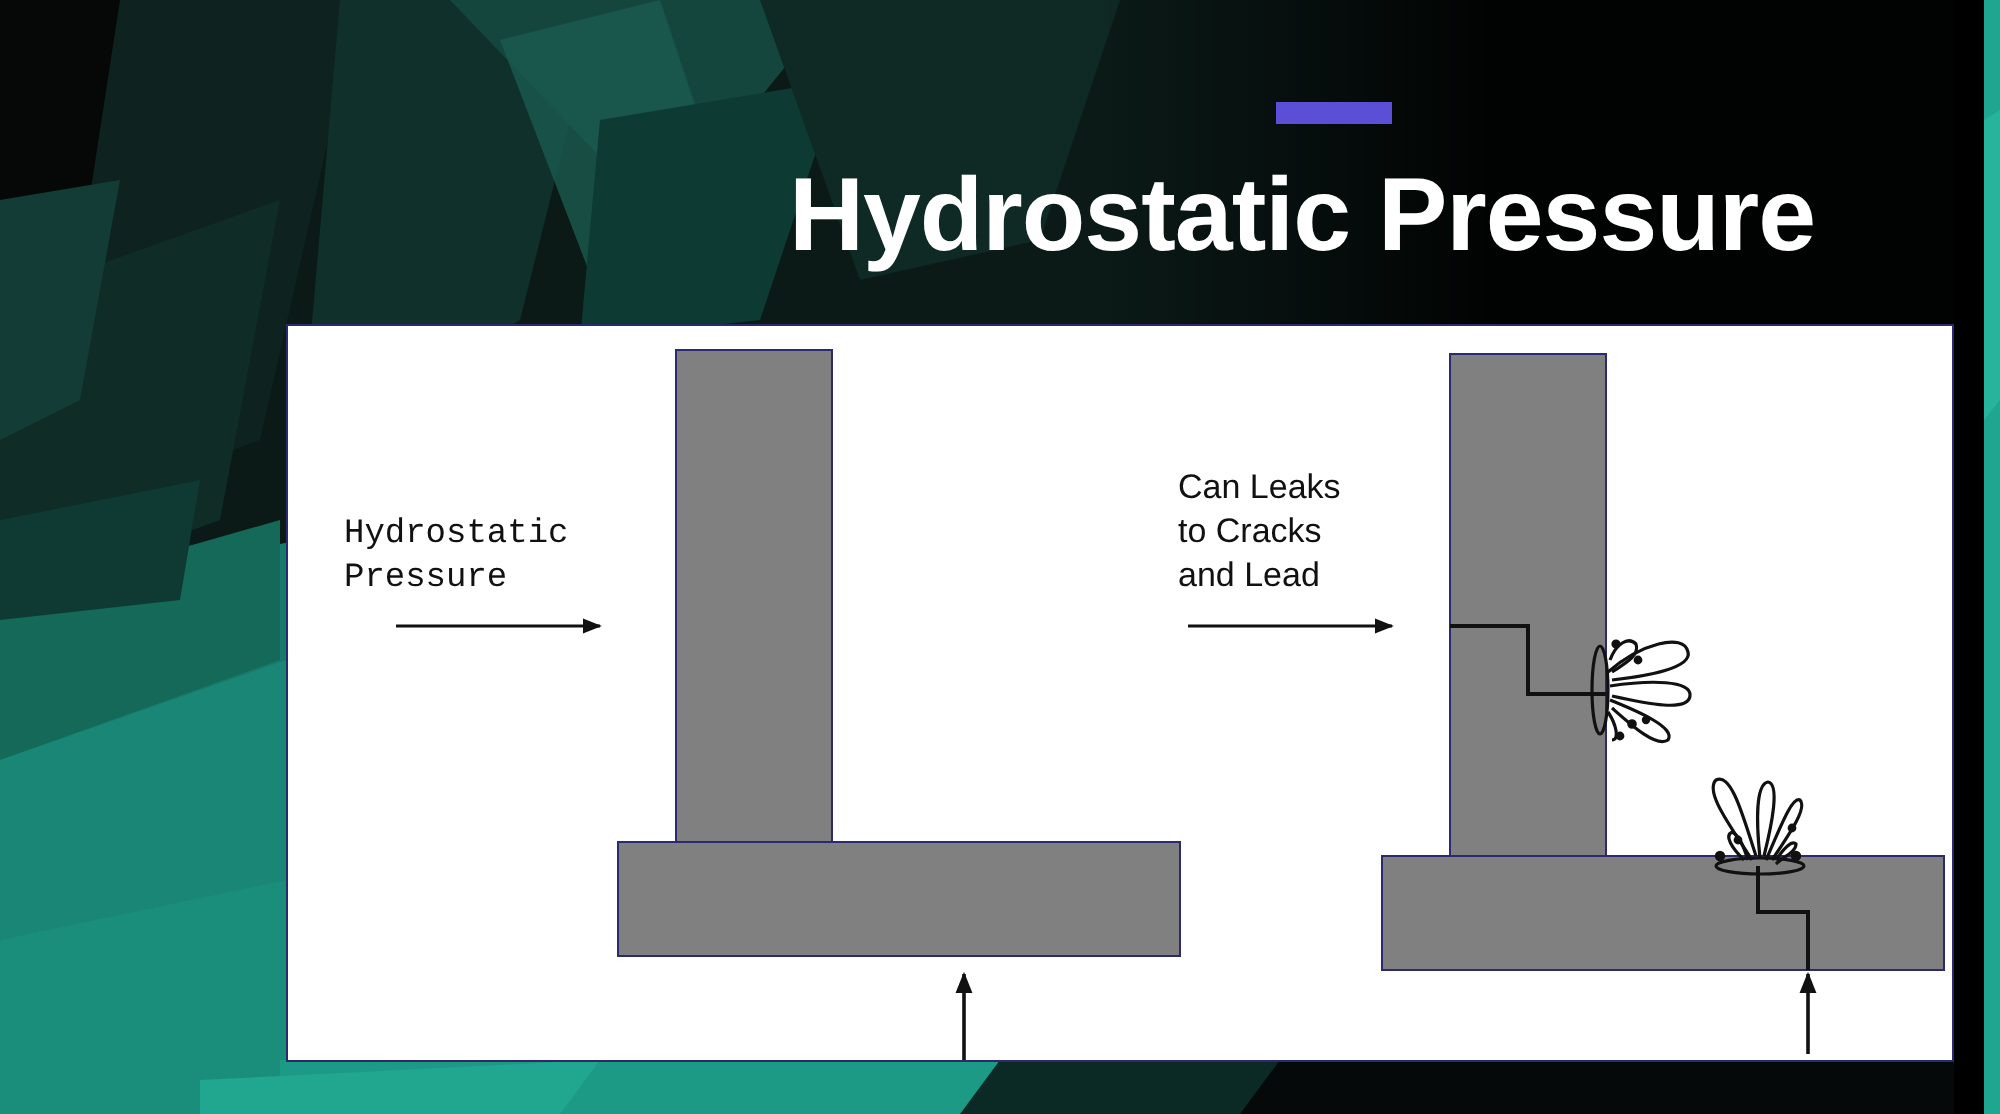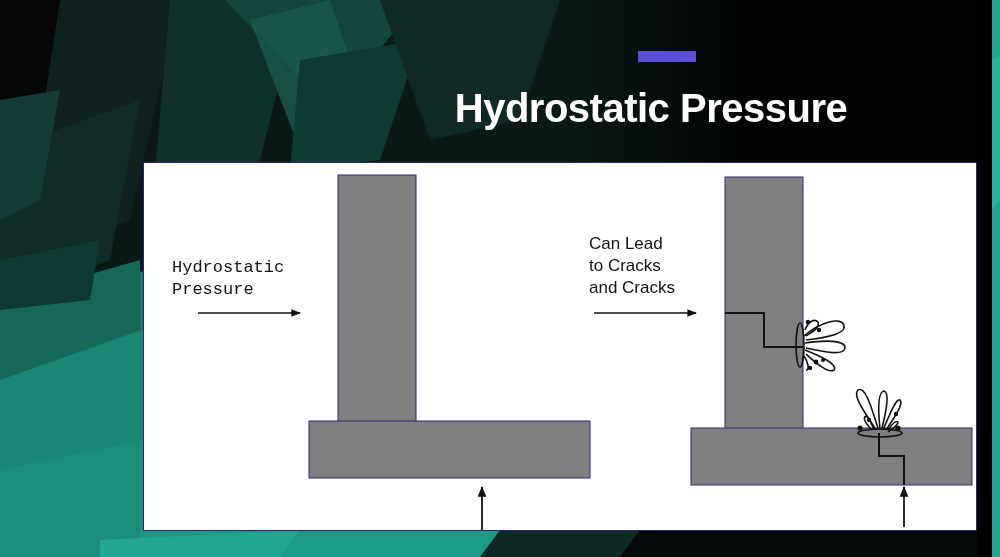--- a/index.html
+++ b/index.html
@@ -1,19 +1,19 @@
 <!DOCTYPE html>
 <html><head>
 <meta charset="utf-8">
 <style>
   html, body { margin: 0; padding: 0; }
   body { width: 1000px; height: 557px; overflow: hidden; position: relative; background: #000; font-family: "Liberation Sans", sans-serif; }
   .bg { position: absolute; left: 0; top: 0; width: 1000px; height: 557px; }
   .accent-bar { position: absolute; left: 638px; top: 51px; width: 58px; height: 11px; background: #5a4fd6; }
-  .title { position: absolute; left: 360px; width: 582px; top: 82px; text-align: center; color: #ffffff; font-weight: bold; font-size: 40px; letter-spacing: -0.5px; line-height: 52px; }
+  .title { position: absolute; left: 360px; width: 582px; top: 82px; text-align: center; color: #ffffff; font-weight: bold; font-size: 52px; letter-spacing: -0.5px; line-height: 52px; }
   .panel { position: absolute; left: 143px; top: 162px; width: 832px; height: 367px; background: #ffffff; border: 1.5px solid #2b2a6e; }
   .diagram { position: absolute; left: 0; top: 0; width: 1000px; height: 557px; }
   .lbl { position: absolute; color: #111; font-size: 17px; line-height: 22px; }
   .lbl-left { left: 172px; top: 257px; font-family: Liberation Mono, monospace; }
   .lbl-right { left: 589px; top: 233px; }
 </style>
 </head>
 <body>
 
 <svg class="bg" viewBox="0 0 1000 557" xmlns="http://www.w3.org/2000/svg">
@@ -110,16 +110,16 @@
     </g>
   </g>
 </svg>
 
 <div class="lbl lbl-left">
   <div>Hydrostatic</div>
   <div>Pressure</div>
 </div>
 
 <div class="lbl lbl-right">
-  <div>Can Lead</div>
+  <div>Can Leaks</div>
   <div>to Cracks</div>
-  <div>and Cracks</div>
+  <div>and Lead</div>
 </div>
 
 </body></html>

